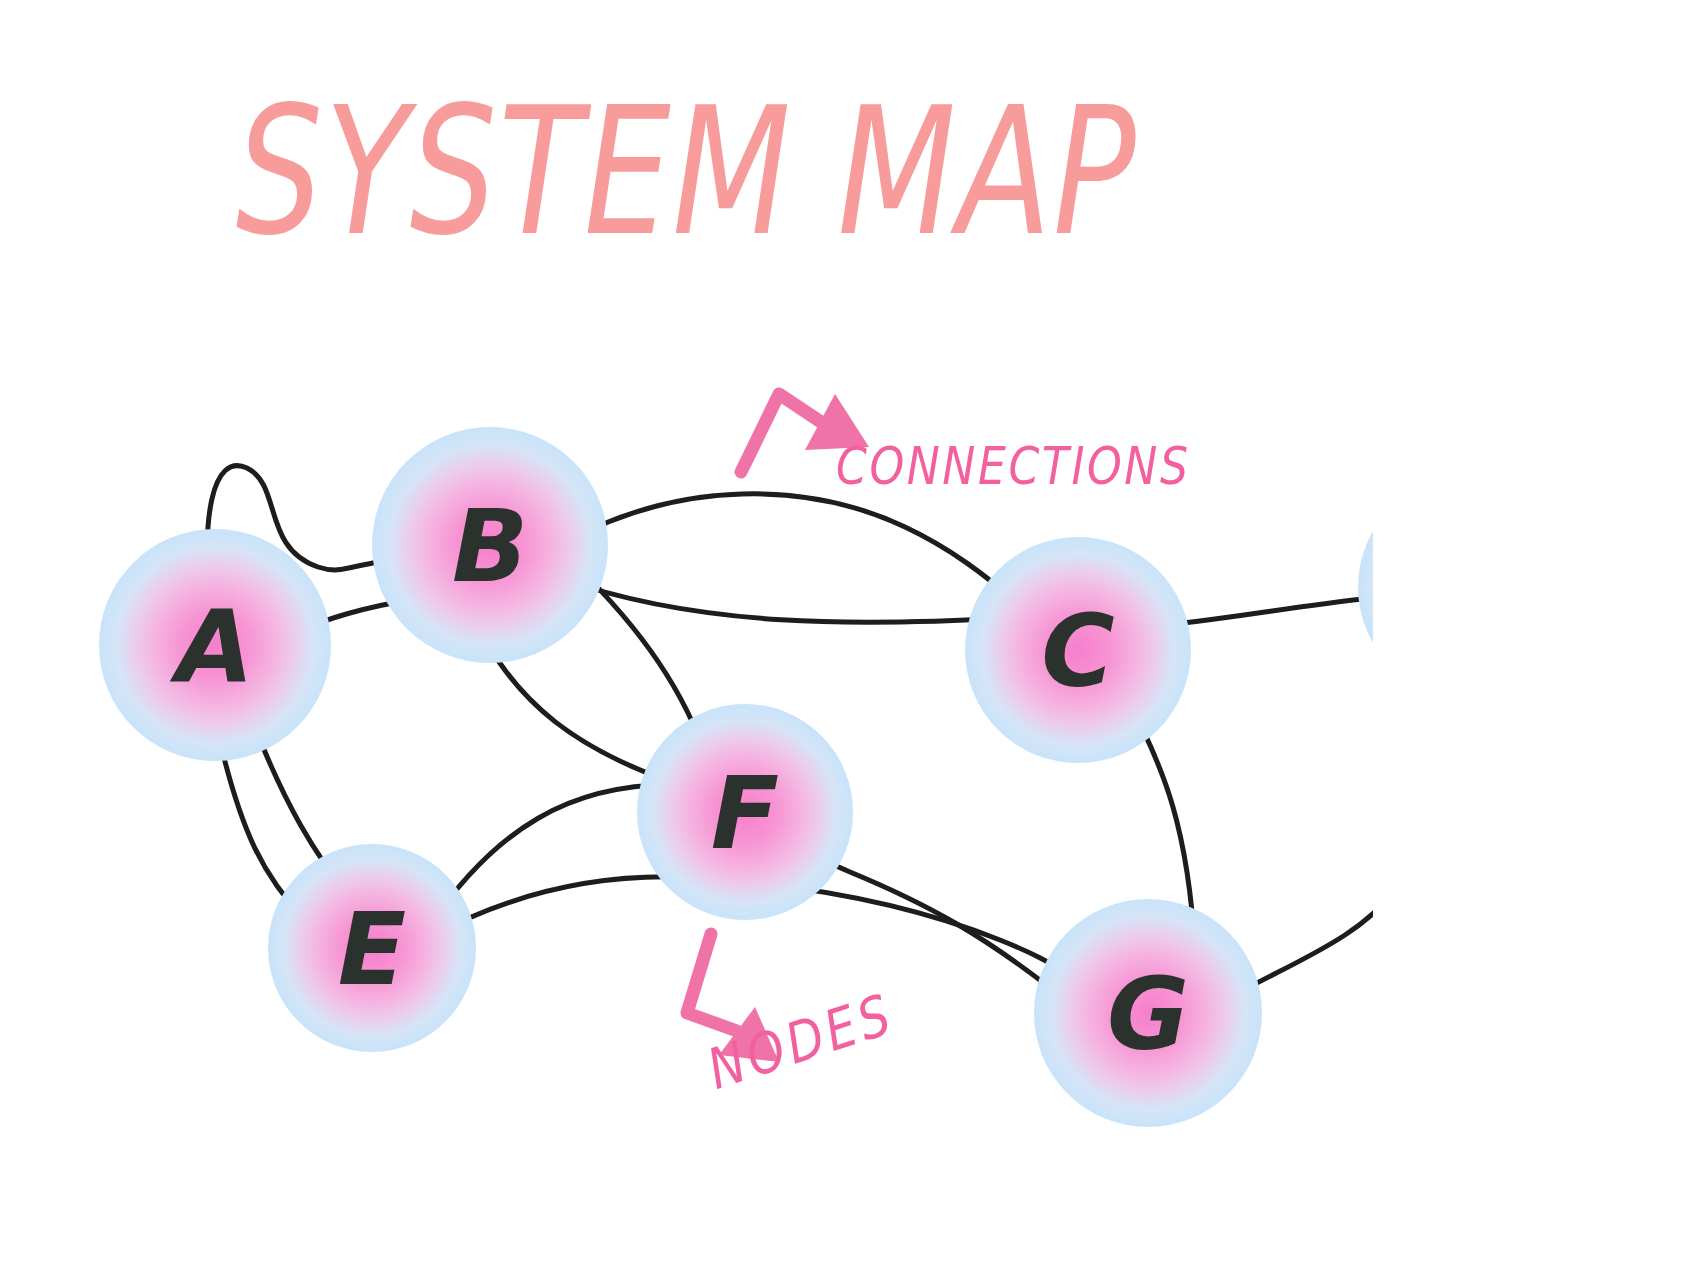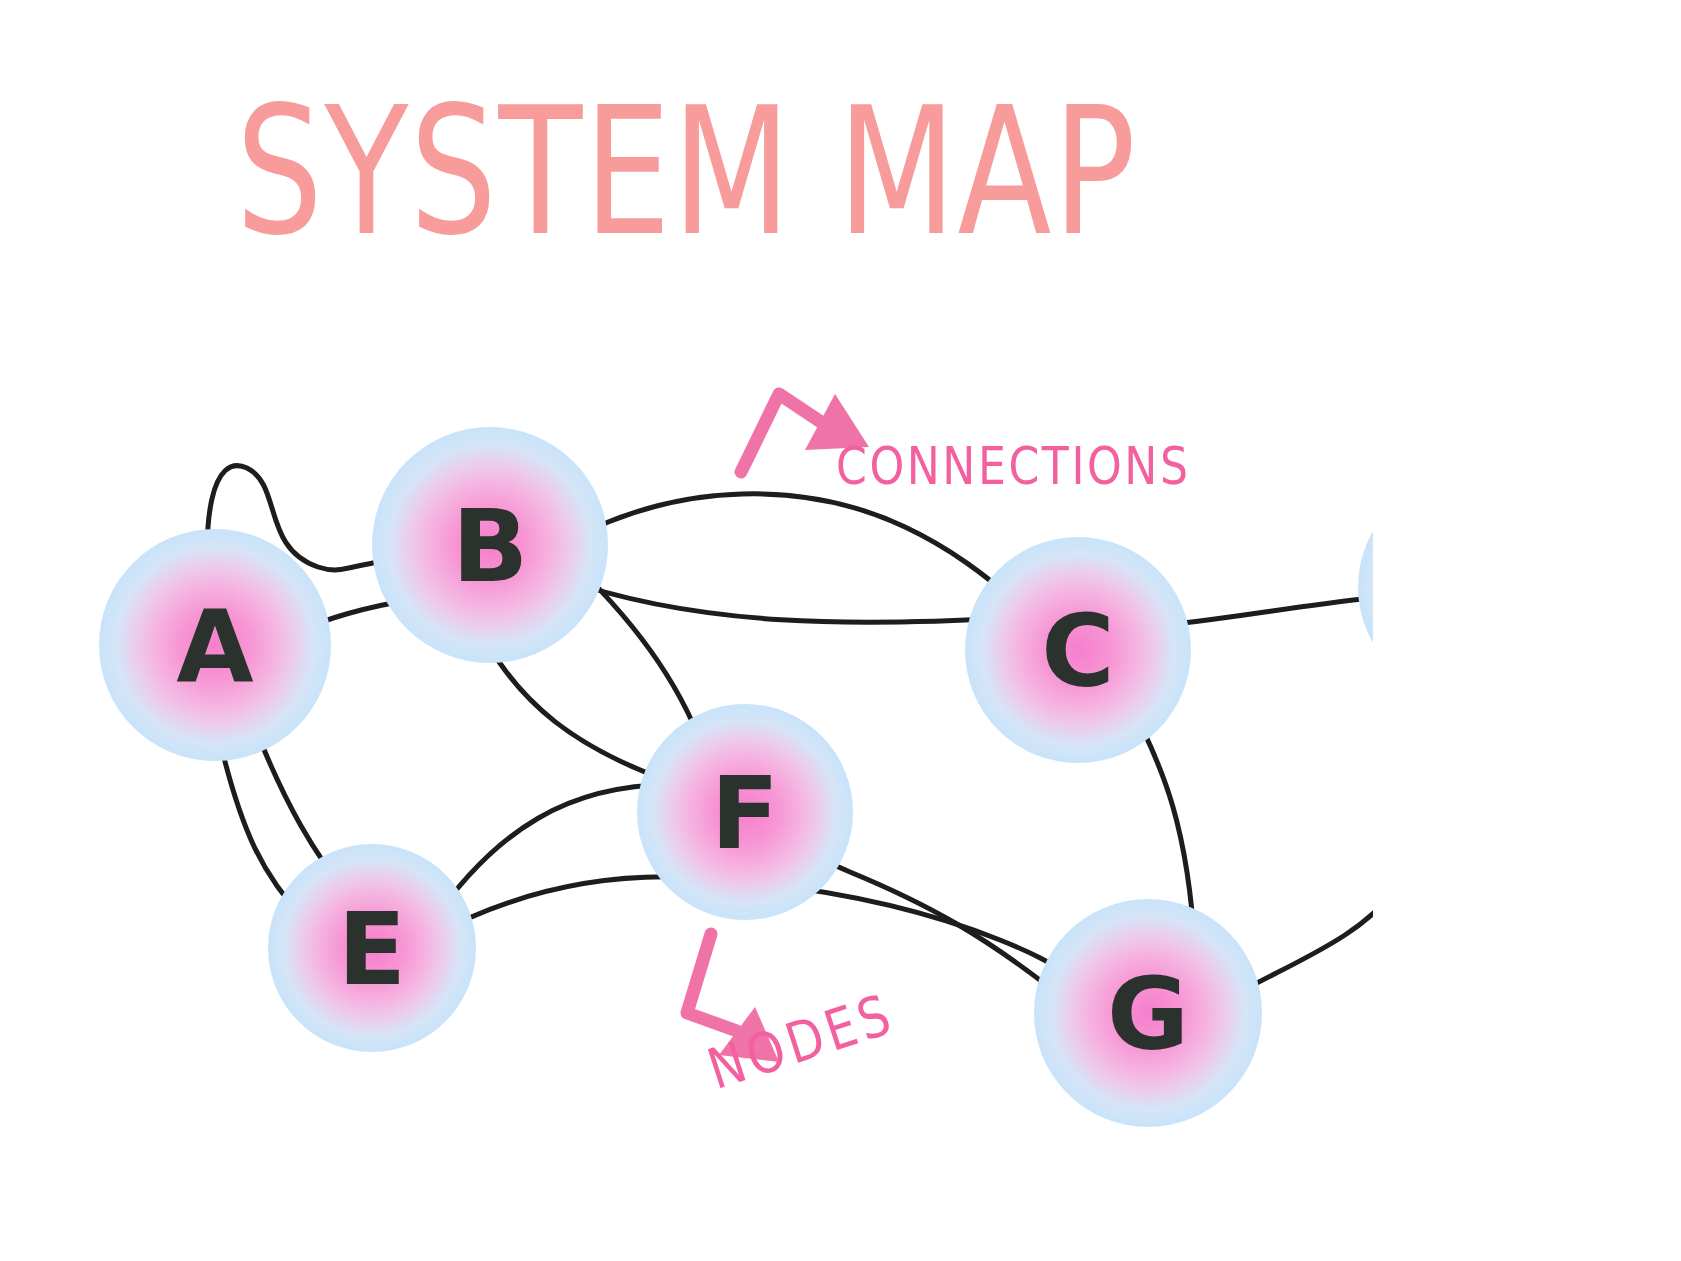--- a/index.html
+++ b/index.html
@@ -1,17 +1,17 @@
 <!DOCTYPE html>
 <html><head>
 <meta charset="utf-8">
 <style>
   html,body{margin:0;padding:0;background:#ffffff;}
   #canvas{position:relative;width:1373px;height:1261px;background:#ffffff;overflow:hidden;
-          font-family:"DejaVu Sans",sans-serif;}
+          font-family:"DejaVu Sans",sans-serif;font-style:italic;}
   #graph-svg{position:absolute;left:0;top:0;width:1681px;height:1261px;}
   .page-title{
     position:absolute;top:70px;left:0;width:100%;text-align:center;
     font-size:176px;font-weight:400;letter-spacing:2px;
     transform:scaleX(0.78);transform-origin:50% 50%;
     white-space:nowrap;user-select:none;
   }
   .annot{
     position:absolute;font-weight:700;white-space:nowrap;user-select:none;
   }

